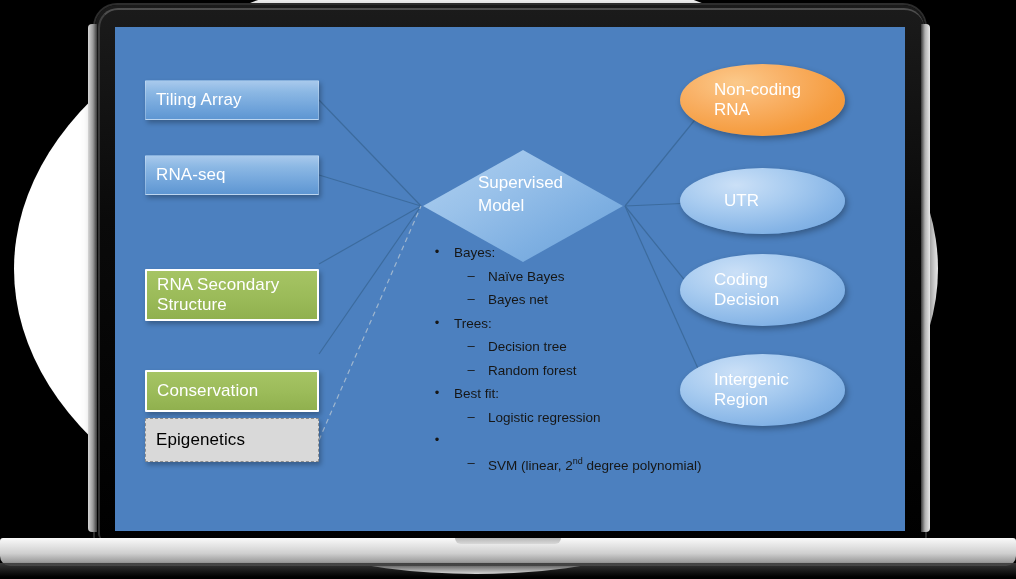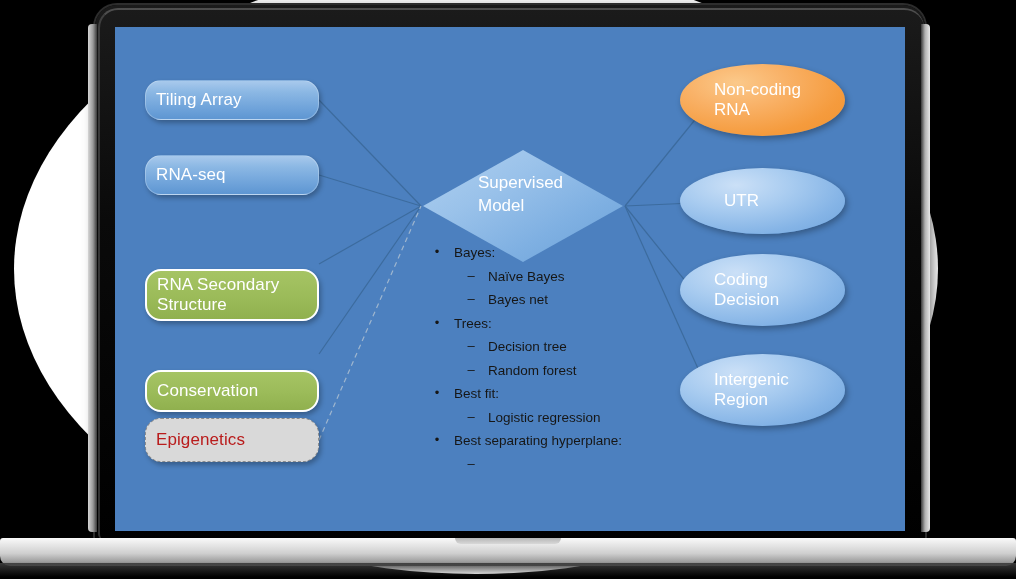--- a/index.html
+++ b/index.html
@@ -60,34 +60,34 @@
 
   svg.wires{position:absolute;left:0;top:0;width:790px;height:504px;}
 
   
   .node{
     position:absolute;display:flex;align-items:center;
     box-sizing:border-box;color:#fff;
     font-size:17px;line-height:1.18;letter-spacing:.1px;
   }
   .rbox{
-    border-radius:16px;padding:0 10px;
+    border-radius:1px;padding:0 10px;
     box-shadow:2px 3px 5px rgba(0,0,0,.28);
   }
   .rbox.blue{
     background:linear-gradient(180deg,#A8C9EC 0%,#8CB8E4 28%,#6FA3DA 72%,#5E96D2 100%);
     border:1px solid rgba(255,255,255,.25);
   }
   .rbox.green{
     background:linear-gradient(180deg,#A6C464 0%,#9BBB59 55%,#90B04E 100%);
     border:2px solid #FFFFFF;
     margin-top:37px;
   }
   .rbox.gray{
-    background:#D9D9D9;border:1px dashed #8d8d8d;color:#b91c1c;
+    background:#D9D9D9;border:1px dashed #8d8d8d;color:#000000;
   }
 
   
   .diamond{
     position:absolute;width:200px;height:112px;
   }
   .diamond .dshape{
     position:absolute;inset:0;
     background:linear-gradient(150deg,#AFD0F0 0%,#9AC2EA 35%,#7FB0E2 68%,#6AA1D8 100%);
     clip-path:polygon(50% 0,100% 50%,50% 100%,0 50%);
@@ -247,25 +247,25 @@
         <span class="tx">Best fit:</span>
       </div>
 
       <div class="b2">
         <span class="mk">–</span>
         <span class="tx">Logistic regression</span>
       </div>
 
       <div class="b1">
         <span class="mk">•</span>
-        <span class="tx">Best separating hyperplane:</span>
-      </div>
-
-      <div class="b2">
-        <span class="mk">–</span>
+      </div>
+
+      <div class="b2">
+        <span class="mk">–</span>
+        <span class="tx"><span>SVM (linear, 2</span><sup>nd</sup><span> degree polynomial)</span></span>
       </div>
 
     </div>
   </div>
 
   <div class="laptop-base"></div>
   <div class="base-notch"></div>
   <div class="base-shadow"></div>
 
 </div>

